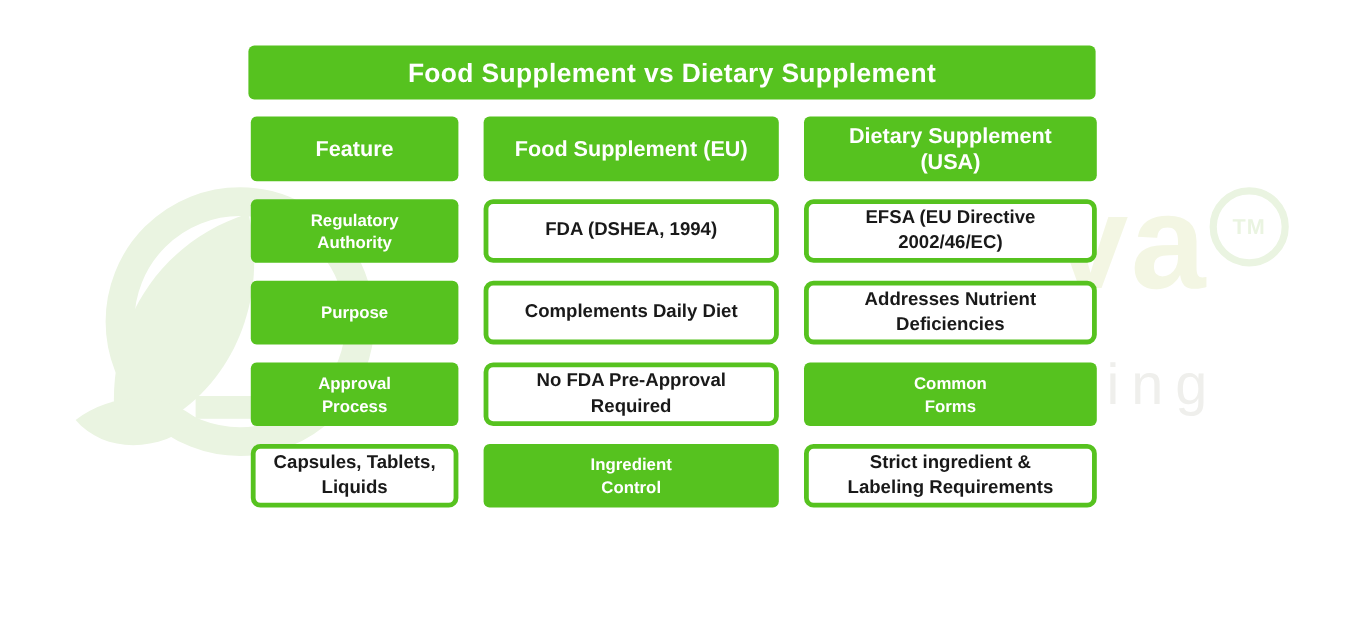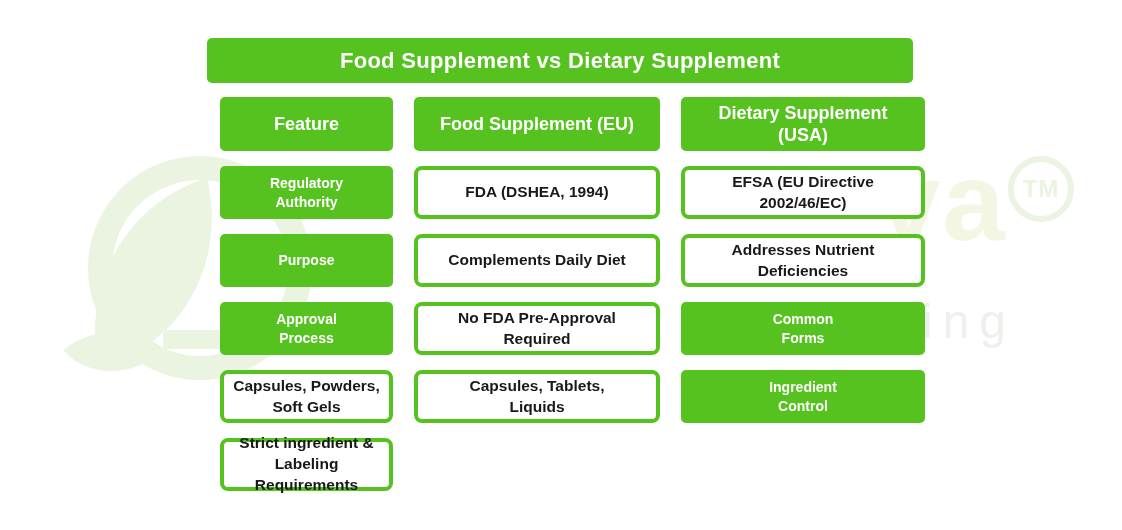--- a/index.html
+++ b/index.html
@@ -26,38 +26,38 @@
   .wm-brand{
     position:absolute;left:878px;top:146px;
     font-size:112px;font-weight:700;line-height:1;
     color:var(--wm-yellow);letter-spacing:2px;
   }
   .wm-tm{
     position:absolute;left:1008px;top:156px;
     width:66px;height:66px;border:6px solid var(--wm-green);
     border-radius:50%;
     display:flex;align-items:center;justify-content:center;
-    font-size:24px;font-weight:700;color:var(--wm-green);
+    font-size:18px;font-weight:700;color:var(--wm-green);
     letter-spacing:1px;
   }
   .wm-tagline{
     position:absolute;left:896px;top:298px;
     font-size:48px;font-weight:500;line-height:1;
     color:var(--wm-gray);letter-spacing:10px;
   }
   
   .title-bar{
     position:absolute;left:207px;top:38px;z-index:2;
     width:706px;height:45px;
     background:var(--green);border-radius:5px;
     display:flex;align-items:center;justify-content:center;
     color:#ffffff;font-size:22px;font-weight:700;letter-spacing:0.3px;text-align:center;
   }
   .grid{
-    position:absolute;left:220px;top:97px;z-index:2;
+    position:absolute;left:209px;top:97px;z-index:2;
     display:grid;
     grid-template-columns:173px 246px 244px;
     grid-template-rows:54px 53px 53px 53px 53px 53px;
     column-gap:21px;row-gap:15px;
   }
   .gcell{
     background:var(--green);border-radius:5px;
     display:flex;align-items:center;justify-content:center;
     text-align:center;color:#ffffff;
     white-space:pre-line;
@@ -112,22 +112,20 @@
     <div class="wcell">Addresses Nutrient
 Deficiencies</div>
 
     <div class="gcell label">Approval
 Process</div>
     <div class="wcell">No FDA Pre-Approval
 Required</div>
 
     <div class="gcell label">Common
 Forms</div>
-    <div class="wcell">Capsules, Powders,
-Soft Gels</div>
     <div class="wcell">Capsules, Tablets,
 Liquids</div>
 
     <div class="gcell label">Ingredient
 Control</div>
     <div class="wcell">Strict ingredient &amp;
 Labeling Requirements</div>
 
   </div>
 </div>

